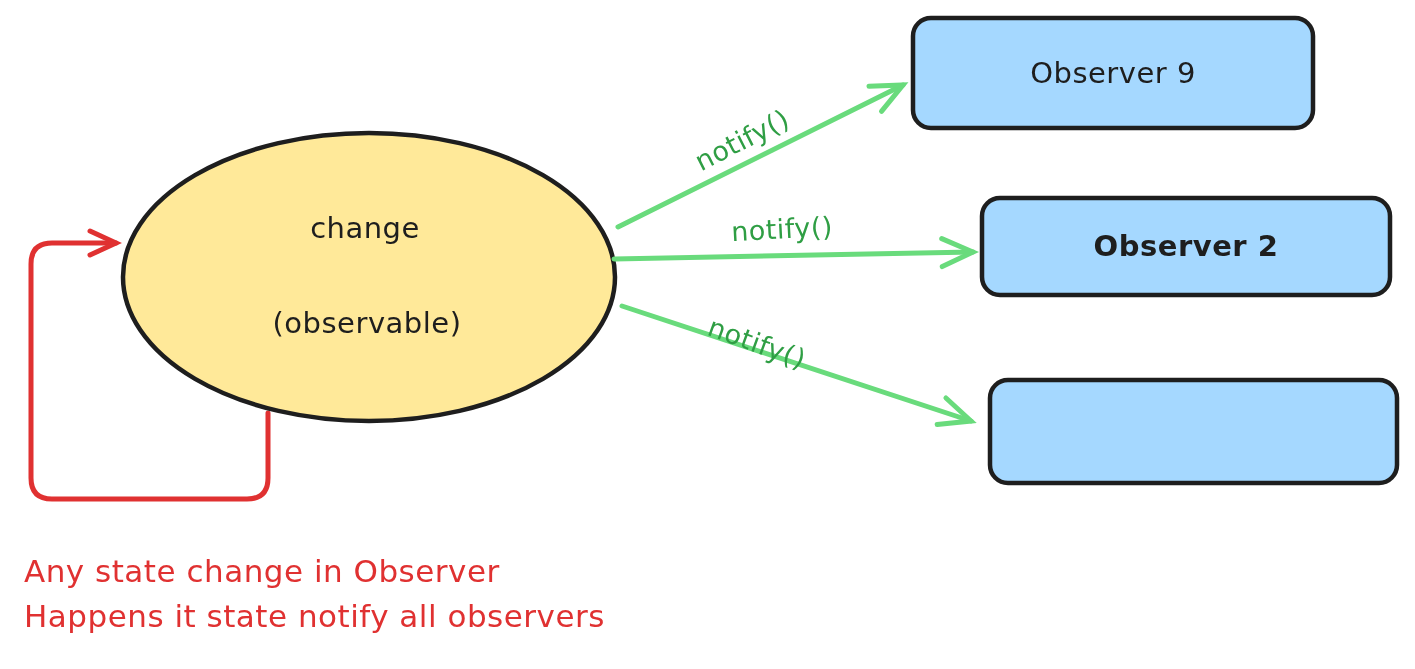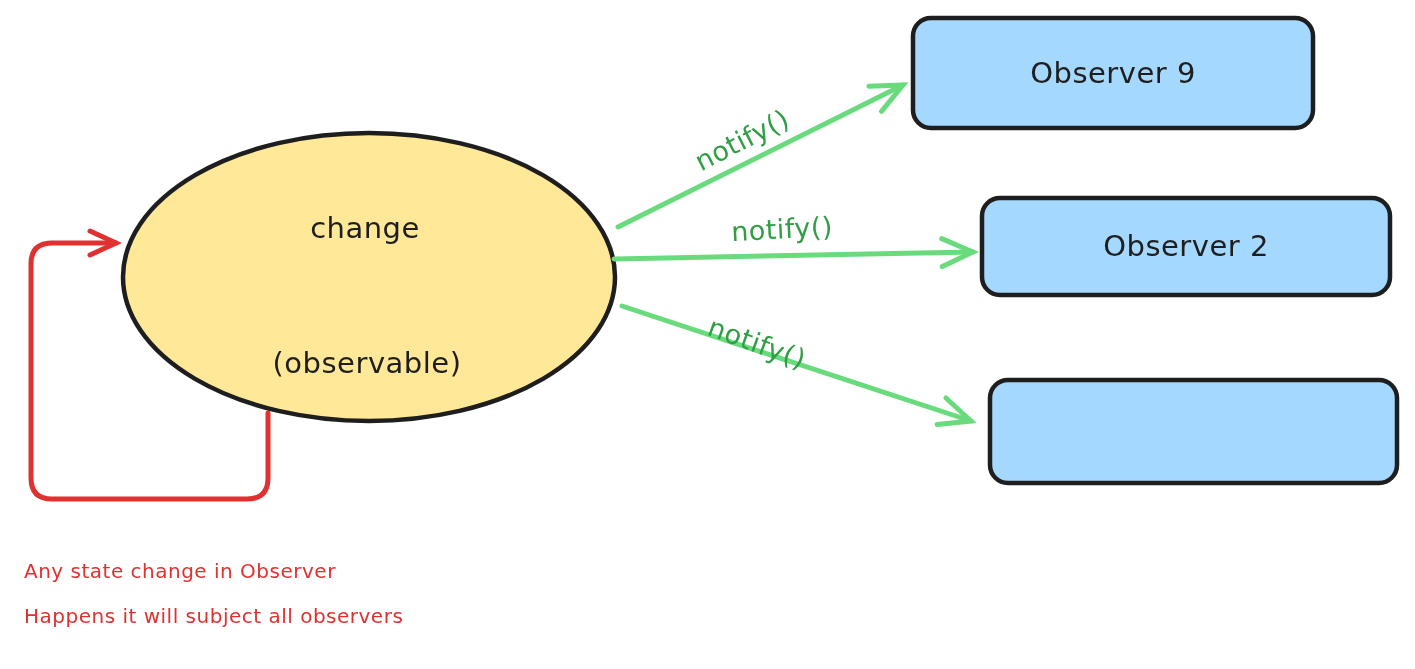--- a/index.html
+++ b/index.html
@@ -41,21 +41,21 @@
     font-weight: 500;
   }
   .notify-1 { left: 742px; top: 140px; transform: translate(-50%, -50%) rotate(-27deg); }
   .notify-2 { left: 782px; top: 229px; transform: translate(-50%, -50%) rotate(-3deg); }
   .notify-3 { left: 757px; top: 343px; transform: translate(-50%, -50%) rotate(20deg); }
   .caption {
     position: absolute;
     left: 24px;
     top: 549px;
     color: #e03131;
-    font-size: 20px;
+    font-size: 31px;
     font-weight: 500;
     line-height: 45px;
     letter-spacing: 0.5px;
   }
 </style>
 </head>
 <body>
 
 <div class="canvas">
 
@@ -78,27 +78,27 @@
     <rect x="990" y="380" width="407" height="103" rx="18" ry="18" stroke-width="4.5" stroke="#1e1e1e" fill="#a5d8ff"></rect>
 
     <g fill="none" stroke-width="5" stroke-linecap="round" stroke="#69db7c">
       <path d="M 618 227 L 903 85" marker-end="url(#head-green)"></path>
       <path d="M 614 259 L 973 252" marker-end="url(#head-green)"></path>
       <path d="M 622 306 L 971 421" marker-end="url(#head-green)"></path>
     </g>
   </svg>
 
   <div class="label shape-label" style="left:365px; top:228px;">change</div>
-  <div class="label shape-label" style="left:367px; top:323px;margin-top:40px;">(observable)</div>
+  <div class="label shape-label" style="left:367px; top:323px;">(observable)</div>
 
   <div class="label shape-label" style="left:1113px; top:73px;">Observer 9</div>
-  <div class="label shape-label" style="left:1186px; top:246px;">Observer 2</div>
+  <div class="label shape-label" style="left:1186px; top:246px;font-weight:bold;">Observer 2</div>
 
   <div class="label notify-label notify-1">notify()</div>
   <div class="label notify-label notify-2">notify()</div>
   <div class="label notify-label notify-3">notify()</div>
 
   <div class="caption">
     <div>Any state change in Observer</div>
-    <div>Happens it will subject all observers</div>
+    <div>Happens it state notify all observers</div>
   </div>
 
 </div>
 
 </body></html>

